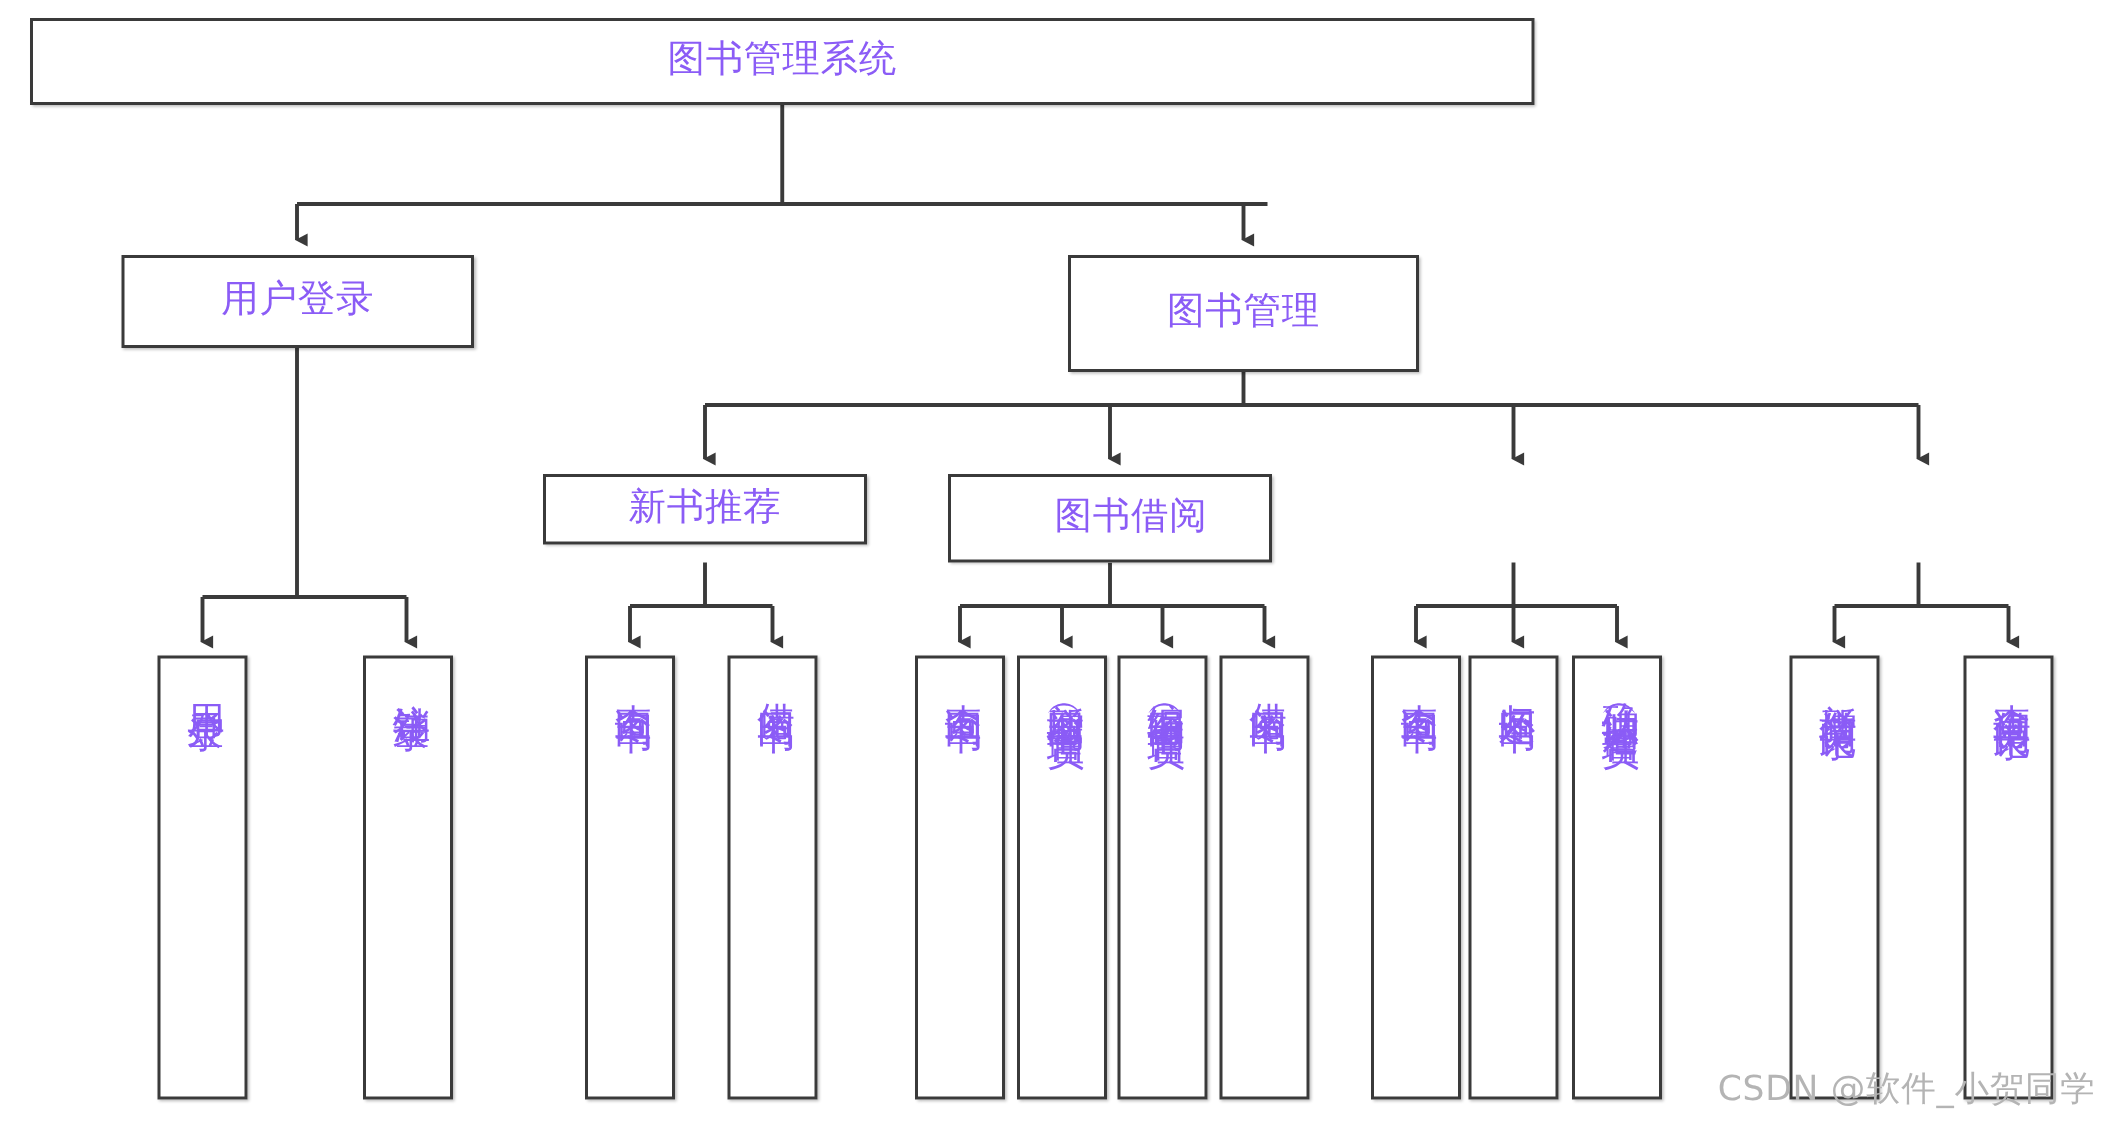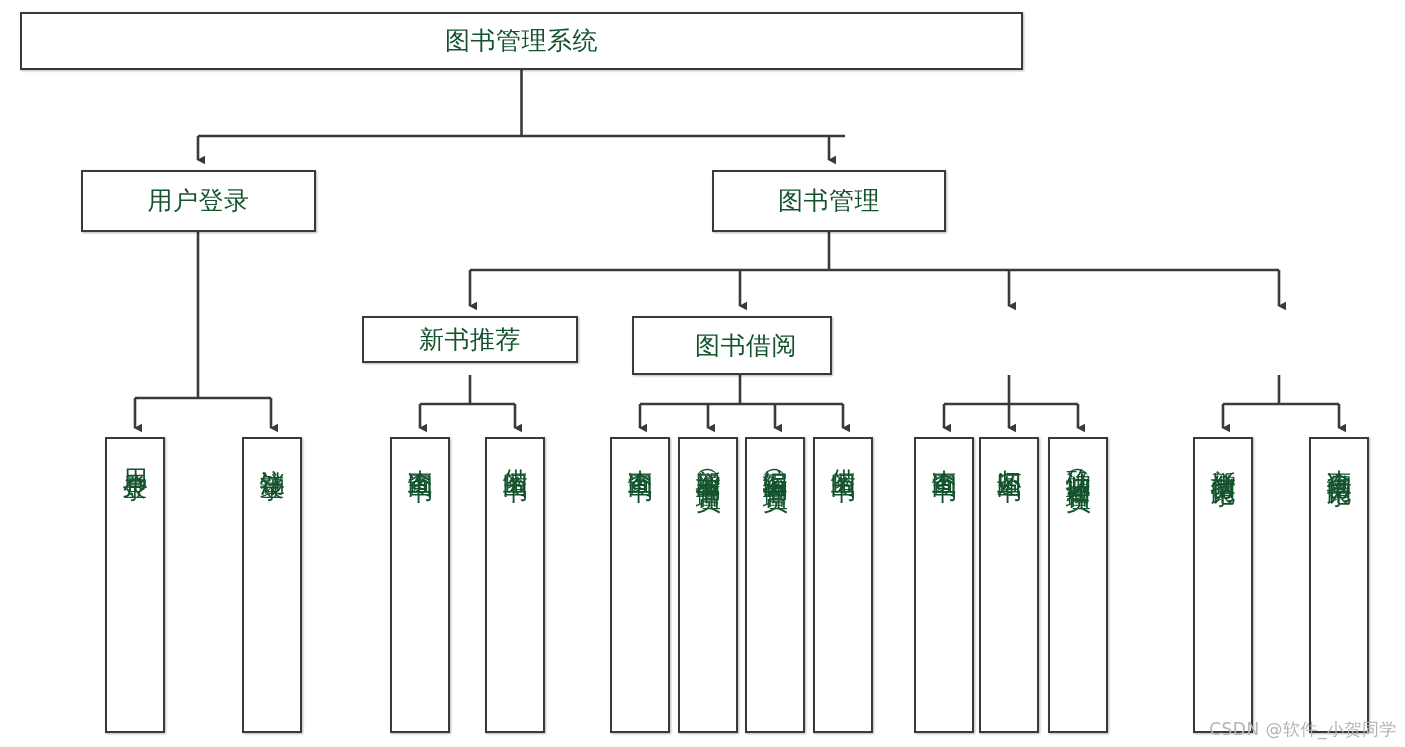--- a/index.html
+++ b/index.html
@@ -30,24 +30,25 @@
     position: absolute;
     box-sizing: border-box;
     border: 2.5px solid #3a3a3a;
     background: #ffffff;
     display: flex;
     align-items: center;
     justify-content: center;
     box-shadow: 1px 1px 2px rgba(0,0,0,0.28);
   }
   .node .lbl {
-    color: #14532d;
+    color: #8b5cf6;
     letter-spacing: 0.5px;
     white-space: nowrap;
     line-height: 1.18;
+    font-family: Liberation Mono, monospace;
   }
   .node.horiz .lbl {
     font-size: 25px;
   }
   .node.root .lbl {
     font-size: 25px;
   }
   .node.vert {
     align-items: flex-start;
     padding-top: 10px;
@@ -56,21 +57,21 @@
     writing-mode: vertical-rl;
     text-orientation: upright;
     font-size: 25px;
     letter-spacing: 3px;
     white-space: nowrap;
   }
   .watermark {
     position: absolute;
     right: 8px;
     bottom: 6px;
-    font-size: 17px;
+    font-size: 23px;
     color: #b4b4b4;
     letter-spacing: 0.5px;
     white-space: nowrap;
     z-index: 5;
   }
 </style>
 </head>
 <body>
 
 <div id="canvas">
@@ -125,28 +126,28 @@
     </g>
   </svg>
 
   <div class="node root horiz" style="left:20px;top:12px;width:1003px;height:58px;">
     <span class="lbl">图书管理系统</span>
   </div>
 
   <div class="node horiz" style="left:81px;top:170px;width:235px;height:62px;">
     <span class="lbl">用户登录</span>
   </div>
-  <div class="node horiz" style="left:712px;top:170px;width:234px;height:62px;">
+  <div class="node horiz" style="left:712px;top:170px;width:234px;height:78px;">
     <span class="lbl">图书管理</span>
   </div>
 
   <div class="node horiz" style="left:362px;top:316px;width:216px;height:47px;">
     <span class="lbl">新书推荐</span>
   </div>
-  <div class="node horiz" style="left:632px;top:316px;width:200px;height:59px;padding-left:28px;">
+  <div class="node horiz" style="left:632px;top:316px;width:216px;height:59px;padding-left:28px;">
     <span class="lbl">图书借阅</span>
   </div>
 
   <div class="node vert" style="left:105px;top:437px;width:60px;height:296px;">
     <span class="lbl">用户登录</span>
   </div>
   <div class="node vert" style="left:242px;top:437px;width:60px;height:296px;">
     <span class="lbl">注销登录</span>
   </div>
 

